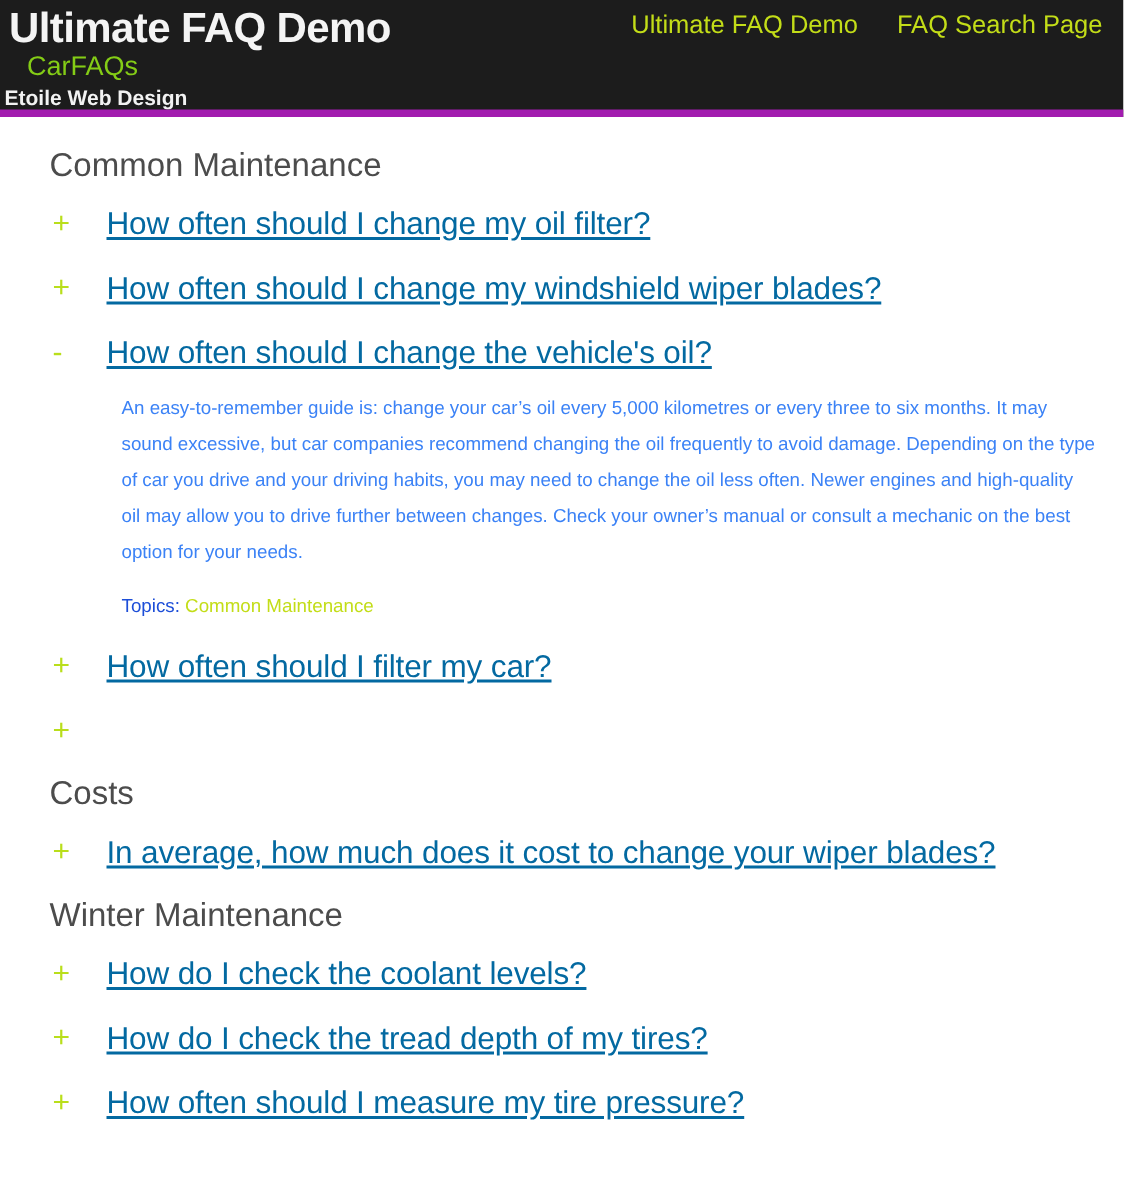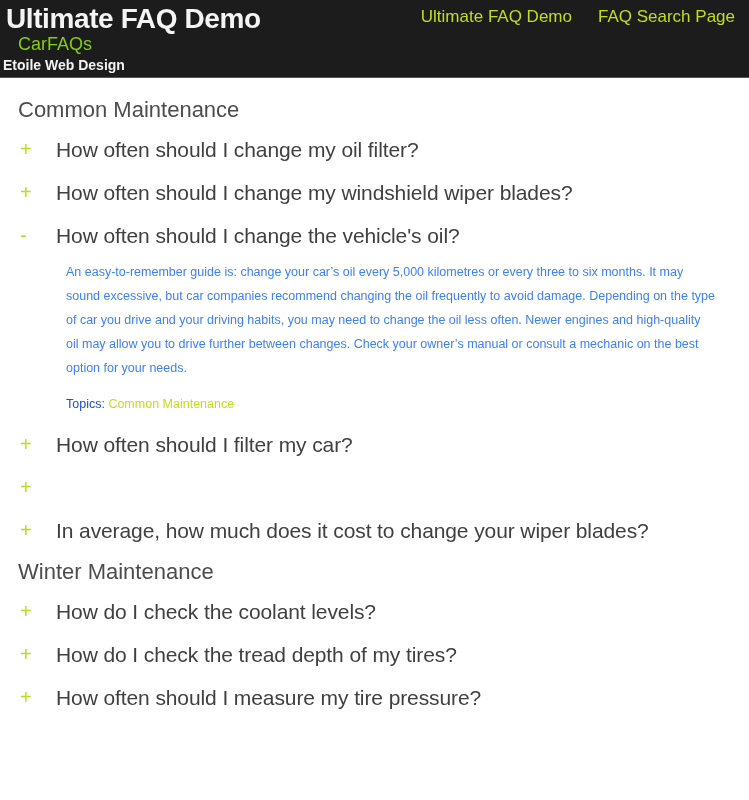--- a/index.html
+++ b/index.html
@@ -15,21 +15,21 @@
     background: #ffffff;
     font-family: "Liberation Sans", sans-serif;
     -webkit-font-smoothing: antialiased;
   }
 
   
   .site-header {
     position: relative;
     height: 78px;
     background: #1c1c1c;
-    border-bottom: 1px solid #a21caf;
+    border-bottom: 5px solid #a21caf;
     overflow: hidden;
   }
   .brand-block {
     position: absolute;
     left: 6px;
     top: 2px;
   }
   .site-title {
     font-size: 28px;
     font-weight: bold;
@@ -73,21 +73,21 @@
     font-weight: normal;
     color: #c3dd18;
     text-decoration: none;
     line-height: 22px;
     white-space: nowrap;
     cursor: pointer;
   }
 
   
   .faq-body {
-    padding: 12px 0 0 0;
+    padding: 12px 0 0 15px;
   }
   .faq-section { }
   .section-heading {
     font-size: 22px;
     font-weight: normal;
     color: #4c4c4c;
     line-height: 28px;
     margin: 0;
     padding: 6px 0 4px 18px;
   }
@@ -117,23 +117,24 @@
     user-select: none;
   }
   .toggle-icon.minus {
     color: #b9de1b;
   }
   .question-text {
     flex: 1 1 auto;
     max-width: 610px;
     font-size: 21px;
     font-weight: normal;
-    color: #404040;
+    color: #0369a1;
     line-height: 29px;
     letter-spacing: -0.1px;
+    text-decoration: underline;
   }
   .answer-block {
     padding: 10px 0 2px 66px;
     max-width: 716px;
   }
   .answer-text {
     margin: 0;
     font-size: 12.5px;
     font-weight: normal;
     color: #3b82f6;
@@ -205,20 +206,21 @@
             </div>
           </li>
           <li class="faq-item">
             <div class="faq-question-row">
               <span class="toggle-icon">+</span>
             </div>
           </li>
         </ul>
       </section>
       <section class="faq-section">
+        <h2 class="section-heading">Costs</h2>
         <ul class="faq-list">
           <li class="faq-item">
             <div class="faq-question-row">
               <span class="toggle-icon">+</span>
               <span class="question-text">In average, how much does it cost to change your wiper blades?</span>
             </div>
           </li>
         </ul>
       </section>
       <section class="faq-section">

